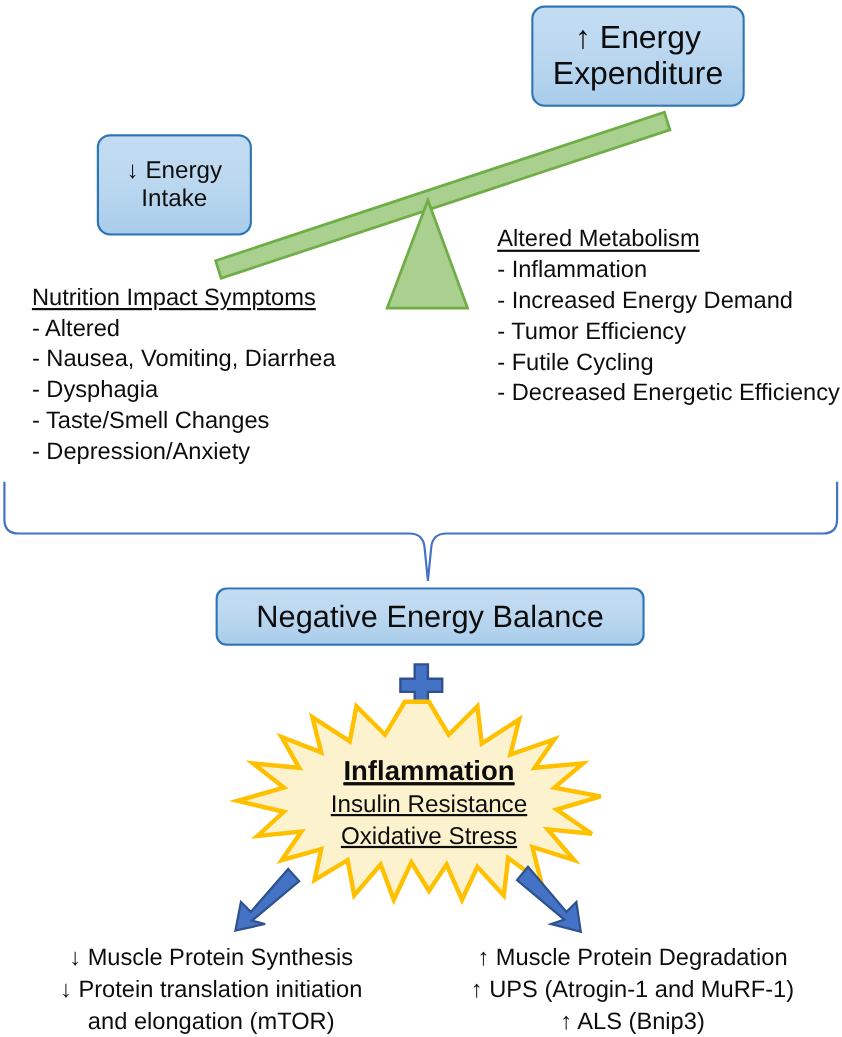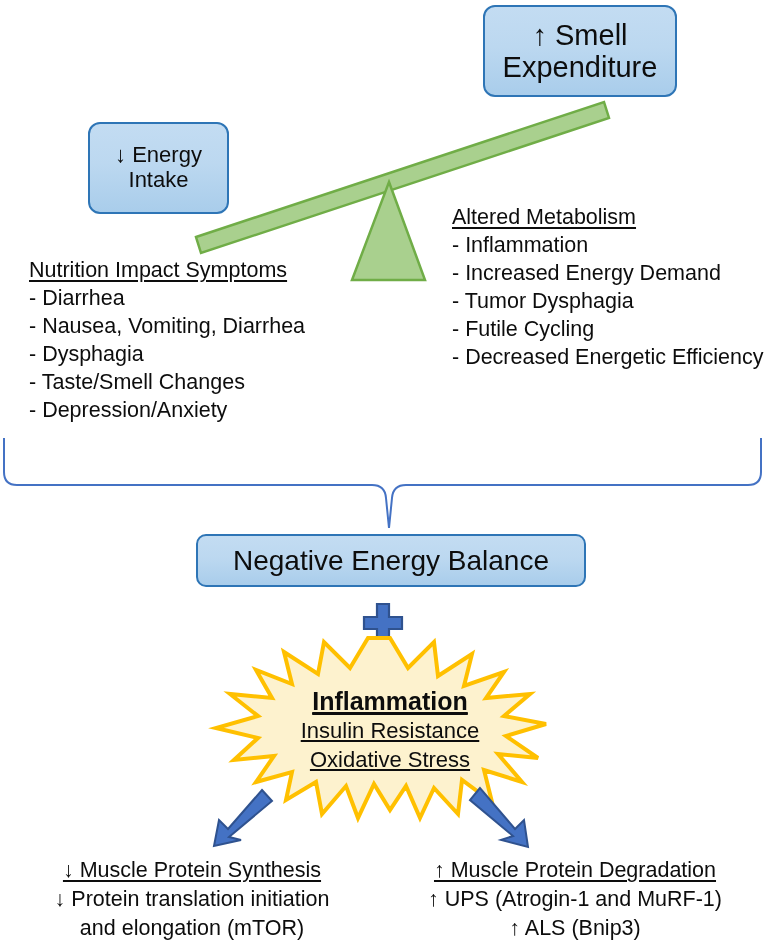--- a/index.html
+++ b/index.html
@@ -106,67 +106,66 @@
   
   .outcome {
     position: absolute;
     color: #0d0d0d;
     font-size: 21.5px;
     line-height: 29px;
     text-align: center;
     white-space: nowrap;
   }
   .outcome-title {
-    text-decoration: underline;
     text-underline-offset: 3px;
   }
   #outcome-synthesis { left: 12px; top: 856px; width: 360px; }
   #outcome-degradation { left: 400px; top: 856px; width: 350px; }
 </style>
 </head>
 <body>
 
 <div id="canvas">
 
   <svg class="abs" id="seesaw-beam" viewBox="0 0 765 300">
     <polygon points="196,237 604,102 609,118 201,253" fill="#a9d08e" stroke="#70ad47" stroke-width="2.5" stroke-linejoin="miter"></polygon>
   </svg>
 
   <svg class="abs" id="seesaw-fulcrum" viewBox="0 0 765 300">
     <polygon points="389,182 425,280 352,280" fill="#a9d08e" stroke="#70ad47" stroke-width="2.5" stroke-linejoin="miter"></polygon>
   </svg>
 
   <div class="bluebox" id="box-energy-expenditure">
     <div>
-      <div>↑ Smell</div>
+      <div>↑ Energy</div>
       <div>Expenditure</div>
     </div>
   </div>
 
   <div class="bluebox" id="box-energy-intake">
     <div>
       <div>↓ Energy</div>
       <div>Intake</div>
     </div>
   </div>
 
   <div class="list-block" id="list-nutrition">
     <div class="list-title">Nutrition Impact Symptoms</div>
-    <div>- Diarrhea</div>
+    <div>- Altered</div>
     <div>- Nausea, Vomiting, Diarrhea</div>
     <div>- Dysphagia</div>
     <div>- Taste/Smell Changes</div>
     <div>- Depression/Anxiety</div>
   </div>
 
   <div class="list-block" id="list-metabolism">
     <div class="list-title">Altered Metabolism</div>
     <div>- Inflammation</div>
     <div>- Increased Energy Demand</div>
-    <div>- Tumor Dysphagia</div>
+    <div>- Tumor Efficiency</div>
     <div>- Futile Cycling</div>
     <div>- Decreased Energetic Efficiency</div>
   </div>
 
   <svg class="abs" id="brace" viewBox="0 0 765 100">
     <path d="M4,2 L4,36 Q4,49 17,49 L372,49 Q385,49 386,62 L389,92
              L392,62 Q393,49 406,49 L748,49 Q761,49 761,36 L761,2" fill="none" stroke="#4472c4" stroke-width="2"></path>
   </svg>
 
   <div class="bluebox" id="box-negative-energy-balance">

